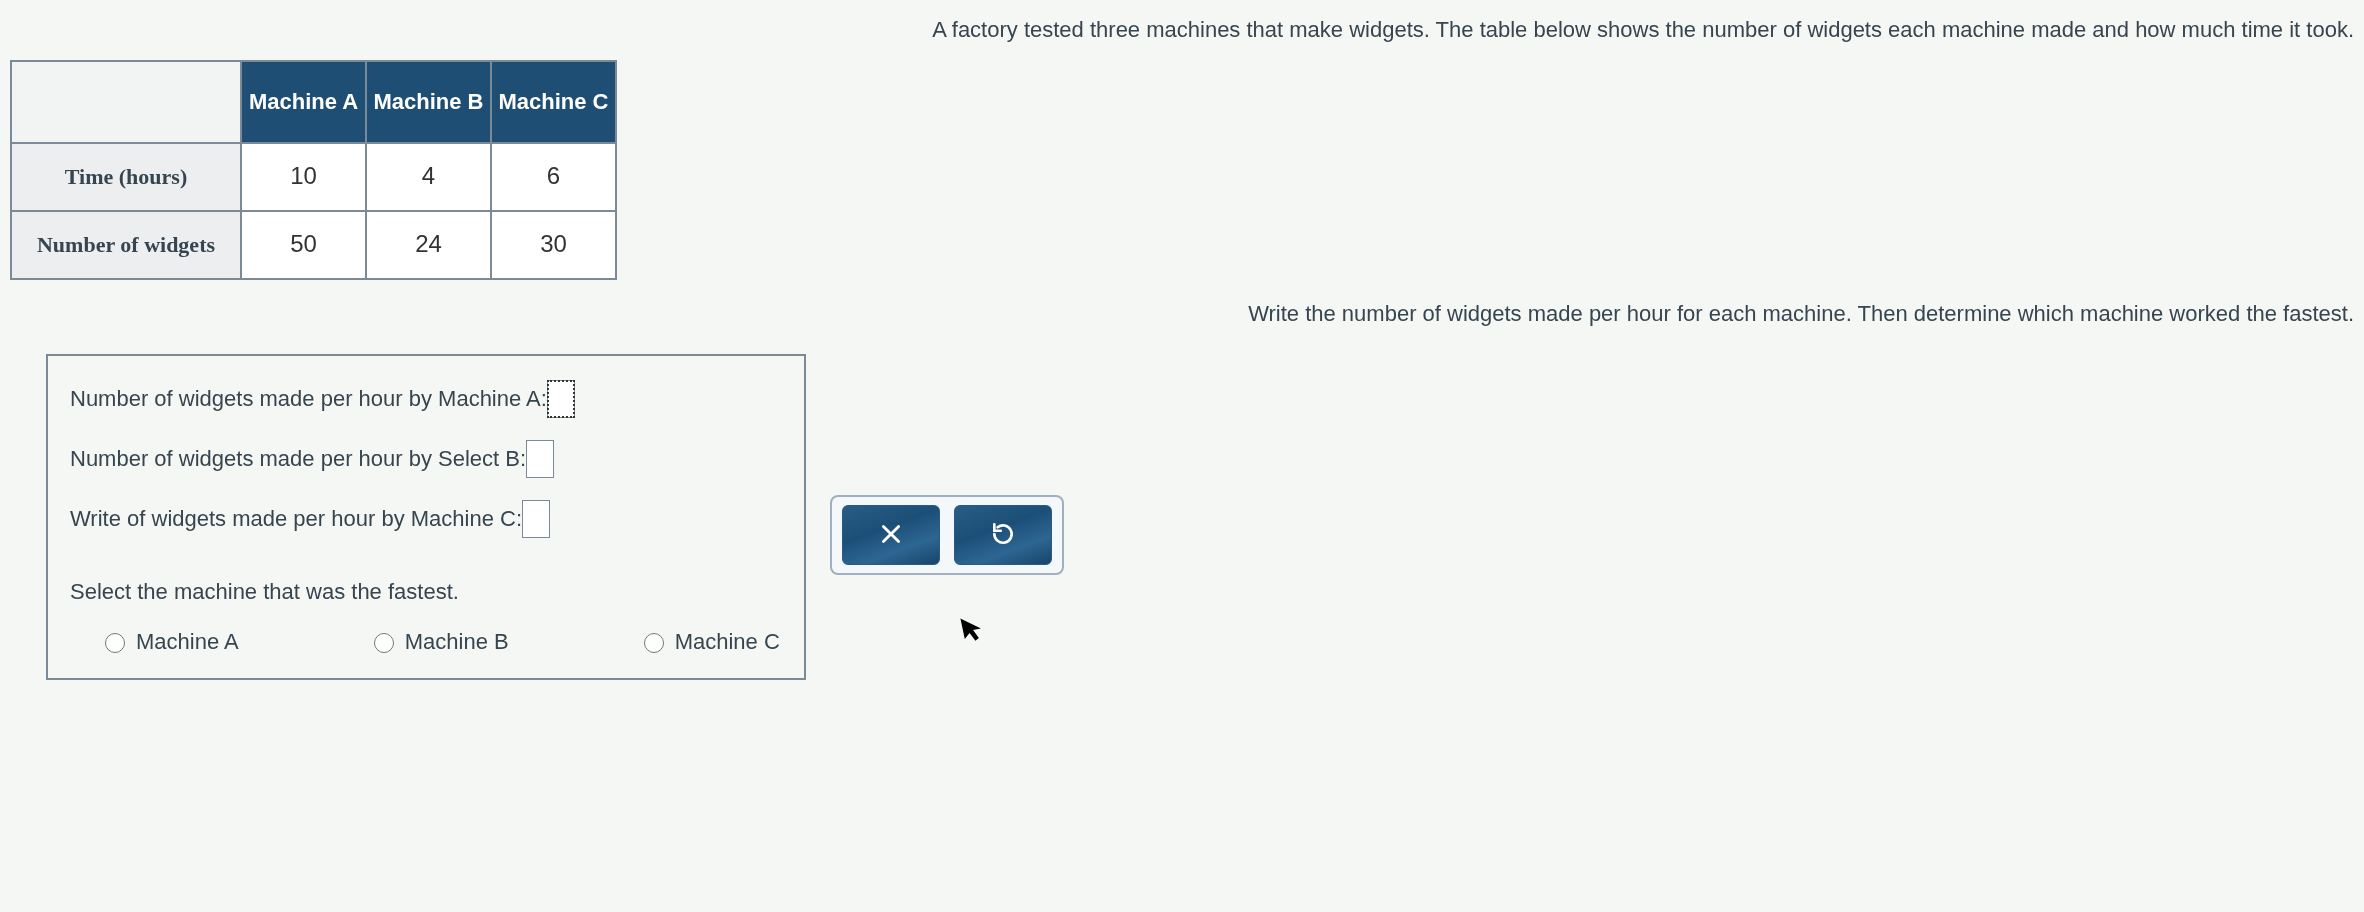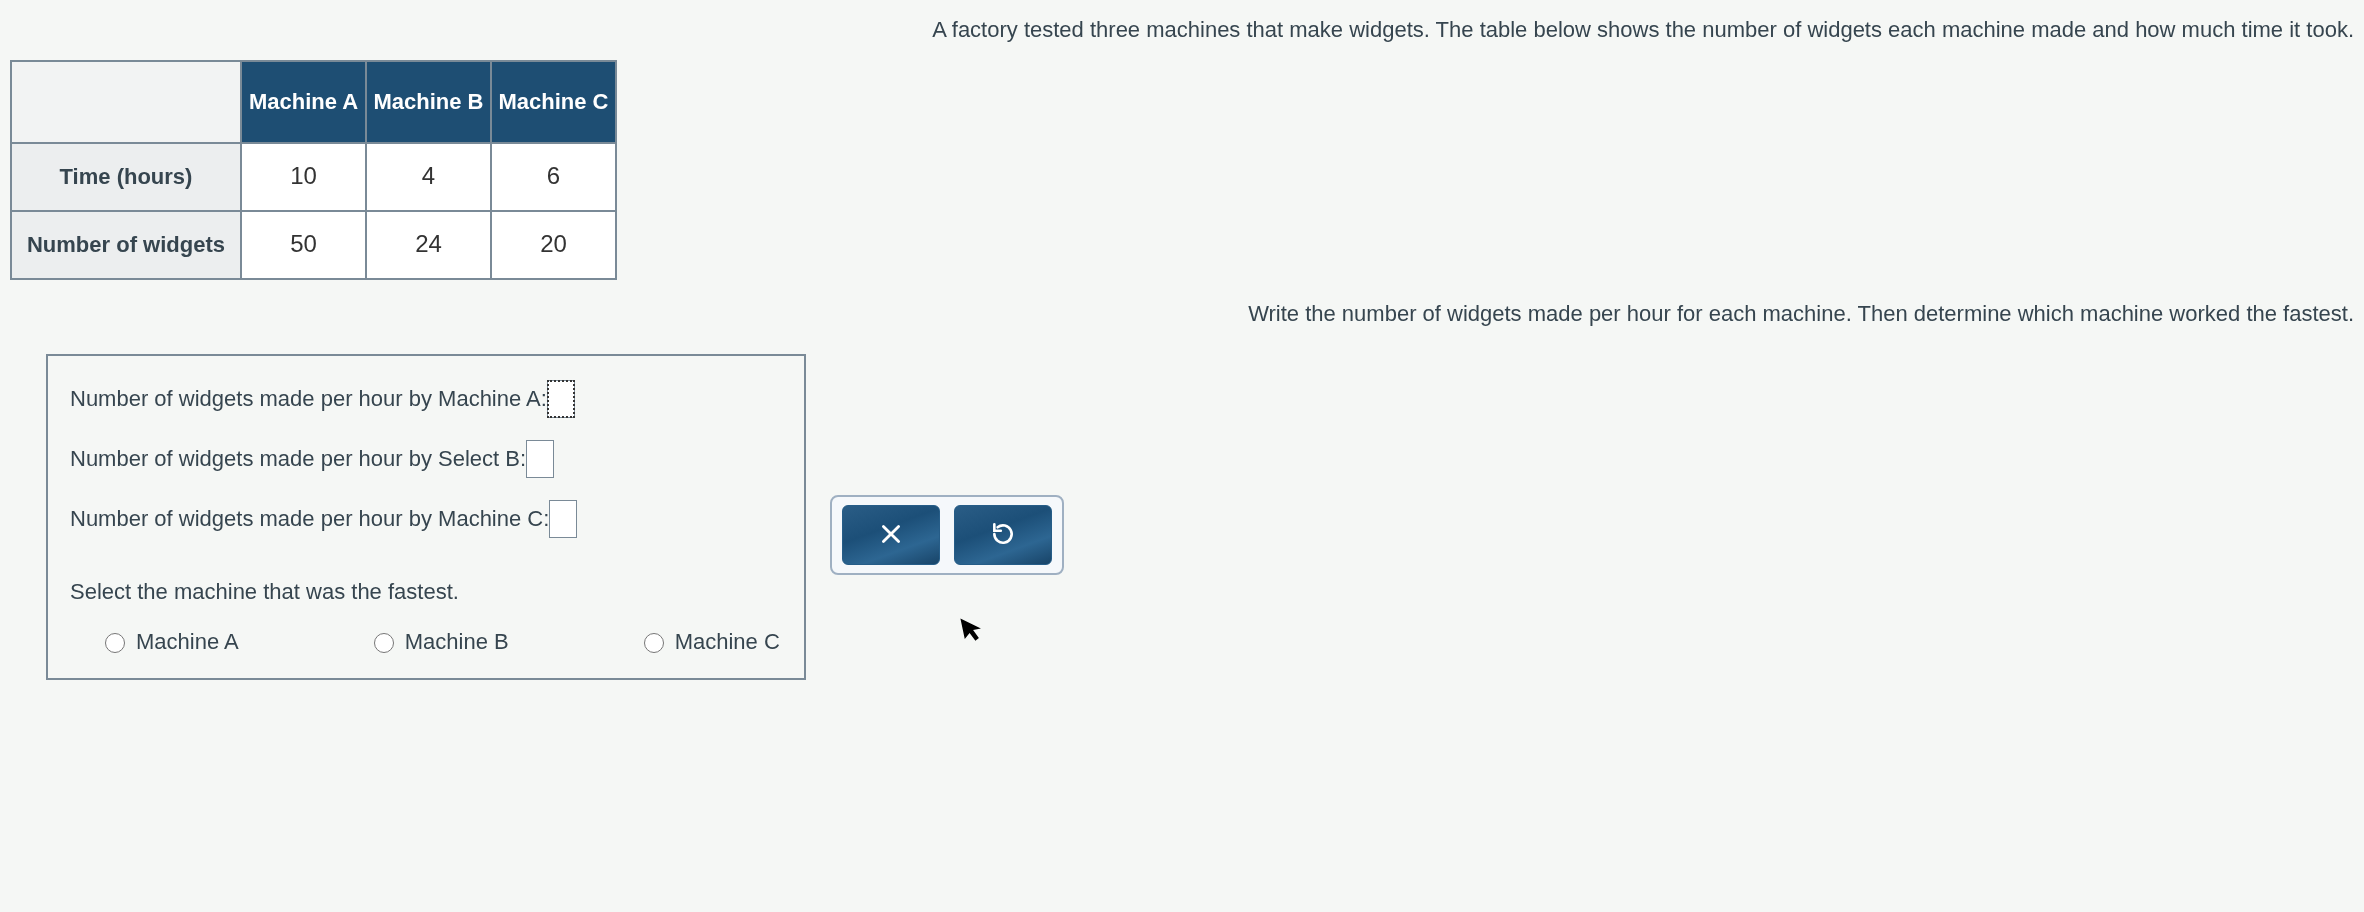--- a/index.html
+++ b/index.html
@@ -37,20 +37,21 @@
     color:#fff;
     font-weight: bold;
     width: 125px; height: 82px;
     padding: 8px 6px;
   }
   table.data-table td.rowhead {
     background:#eceeef;
     font-weight: bold;
     width: 230px; height: 68px;
     padding: 0 14px;
+    font-family: Liberation Serif, serif;
   }
   table.data-table td.cell {
     background:#fff;
     width: 125px; height: 68px;
     font-family: Liberation Sans, sans-serif;
     font-size: 24px;
     color:#333;
   }
 
   .answer-panel {
@@ -122,38 +123,38 @@
   <tr>
     <td class="rowhead">Time (hours)</td>
     <td class="cell">10</td>
     <td class="cell">4</td>
     <td class="cell">6</td>
   </tr>
   <tr>
     <td class="rowhead">Number of widgets</td>
     <td class="cell">50</td>
     <td class="cell">24</td>
-    <td class="cell">20</td>
+    <td class="cell">30</td>
   </tr>
 </tbody>
   </table>
 
 <div class="prompt">Write the number of widgets made per hour for each machine. Then determine which machine worked the fastest.</div>
 
 <div class="answer-panel">
   <div class="field-row">
     <span>Number of widgets made per hour by Machine A:</span>
     <input class="num-input focused" value="" style="">
   </div>
   <div class="field-row">
     <span>Number of widgets made per hour by Select B:</span>
     <input class="num-input" value="" style="">
   </div>
   <div class="field-row">
-    <span>Number of widgets made per hour by Machine C:</span>
+    <span>Write of widgets made per hour by Machine C:</span>
     <input class="num-input" value="" style="">
   </div>
 
   <div class="select-prompt">Select the machine that was the fastest.</div>
   <div class="radio-row">
     <label class="radio-opt">
       <input type="radio" name="fastest" style="">
       <span>Machine A</span>
     </label>
     <label class="radio-opt">

